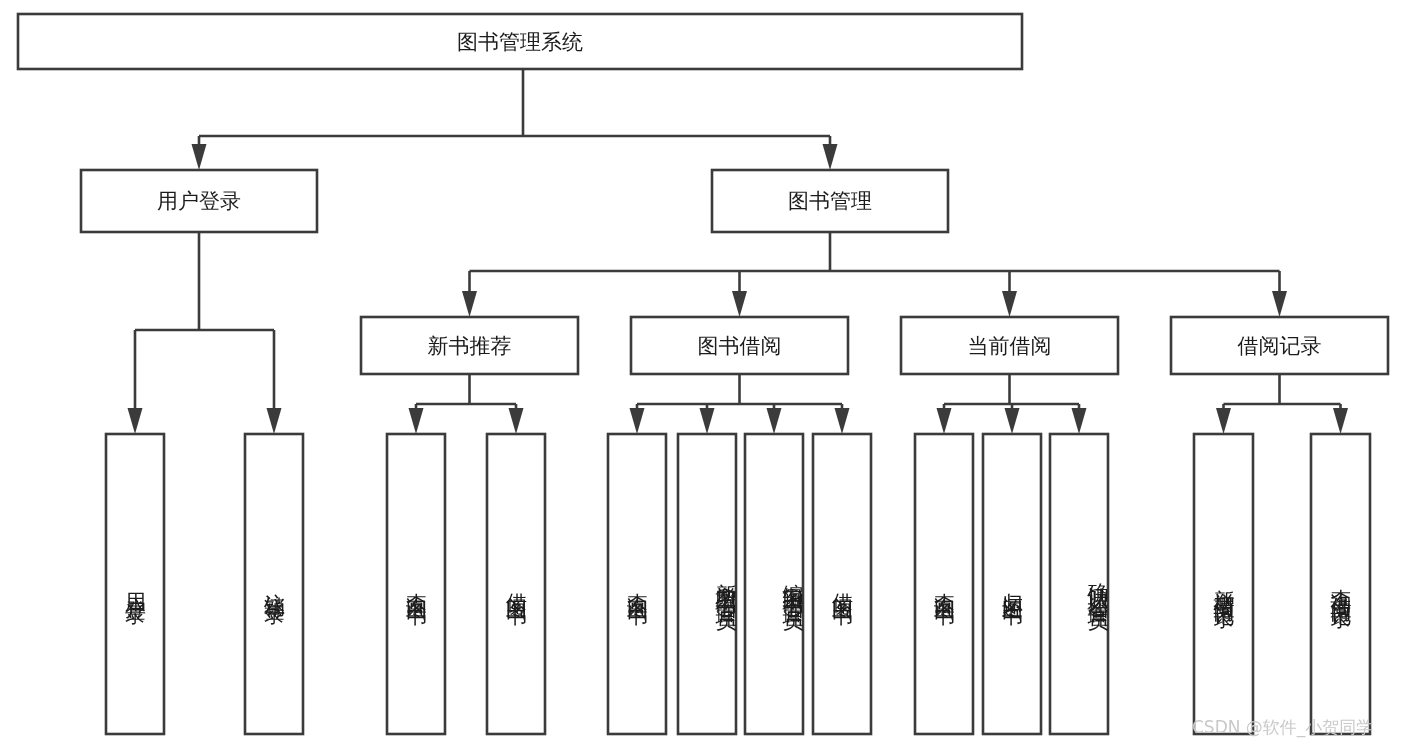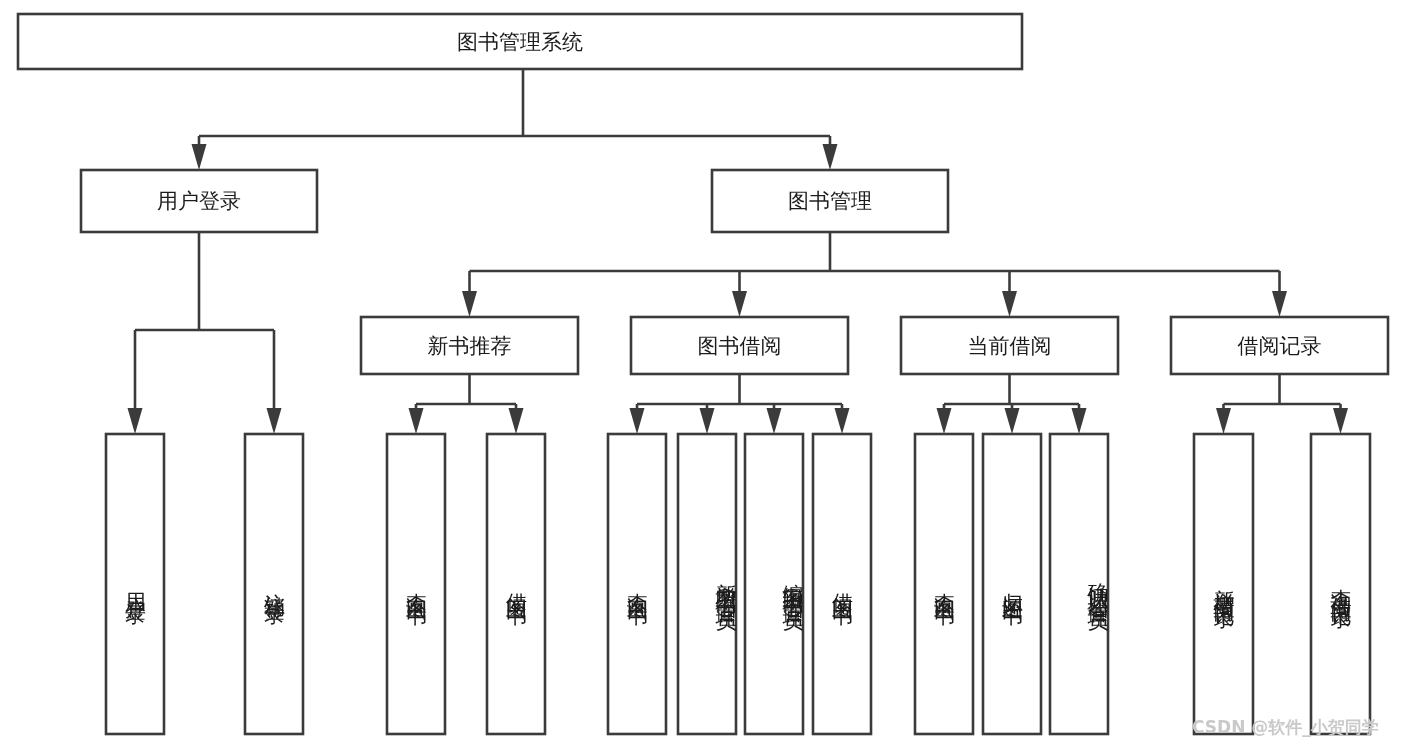--- a/index.html
+++ b/index.html
@@ -63,21 +63,20 @@
   }
   .leaf-label.centered {
     align-items: center;
   }
   .watermark {
     position: absolute;
     font-family: "DejaVu Sans", "Liberation Sans", sans-serif;
     font-size: 17px;
     color: #c9c9c9;
     white-space: nowrap;
-    font-weight: bold;
   }
 </style>
 </head>
 <body>
 
 <div id="diagram-root">
   <svg id="tree-svg" viewBox="0 0 1405 747" xmlns="http://www.w3.org/2000/svg">
     <g id="edges-layer">
         <line x1="523" y1="69" x2="523" y2="136" class="edge-line"></line>
         <line x1="199" y1="136" x2="830" y2="136" class="edge-line"></line>

